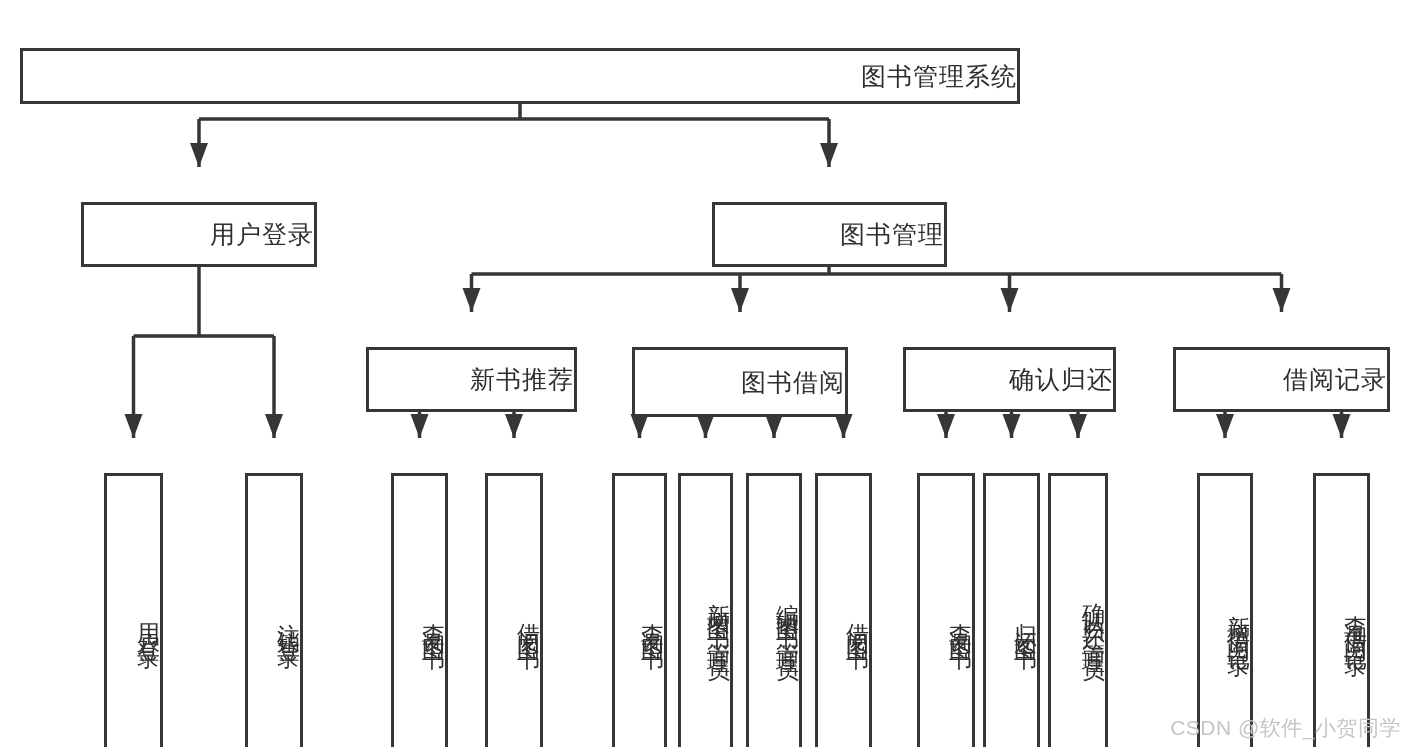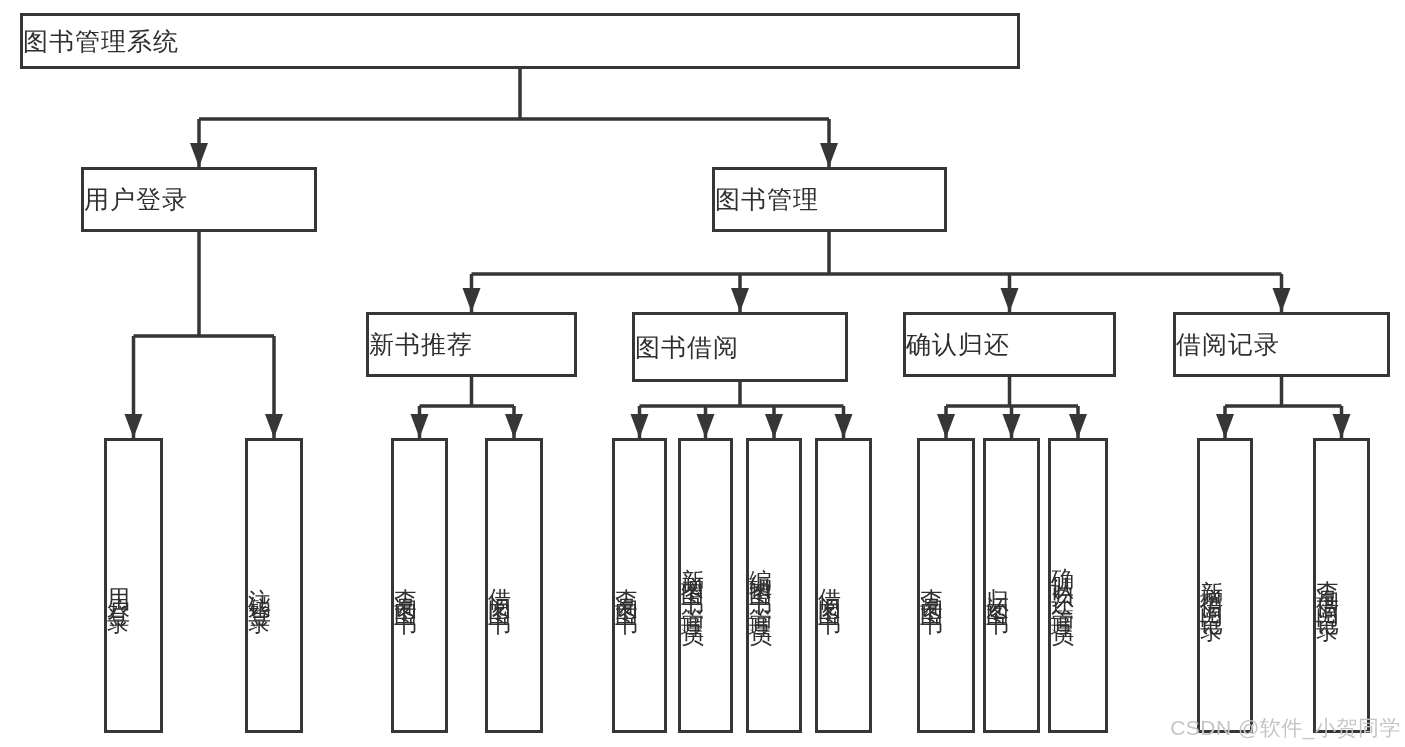--- a/index.html
+++ b/index.html
@@ -18,22 +18,23 @@
     font-family:"Liberation Sans","DejaVu Sans",sans-serif;
   }
   .stage{position:absolute;left:0;top:0;width:1405px;height:747px;}
   svg.wires{position:absolute;left:0;top:0;width:1405px;height:747px;pointer-events:none;}
   svg.wires path{stroke:var(--line);stroke-width:3.5;fill:none;}
   svg.wires polygon{fill:var(--line);stroke:none;}
   .node{
     position:absolute;box-sizing:border-box;
     background:var(--box-bg);
     border:3px solid var(--line);
-    display:flex;align-items:center;justify-content:flex-start;
+    display:flex;align-items:center;justify-content:flex-end;
     z-index:2;
+    margin-top:35px;
   }
   .node .lbl{
     color:var(--text);
     font-size:25px;
     letter-spacing:1px;
     white-space:nowrap;
     line-height:1;
   }
   .node.leaf .lbl{
     writing-mode:vertical-rl;

